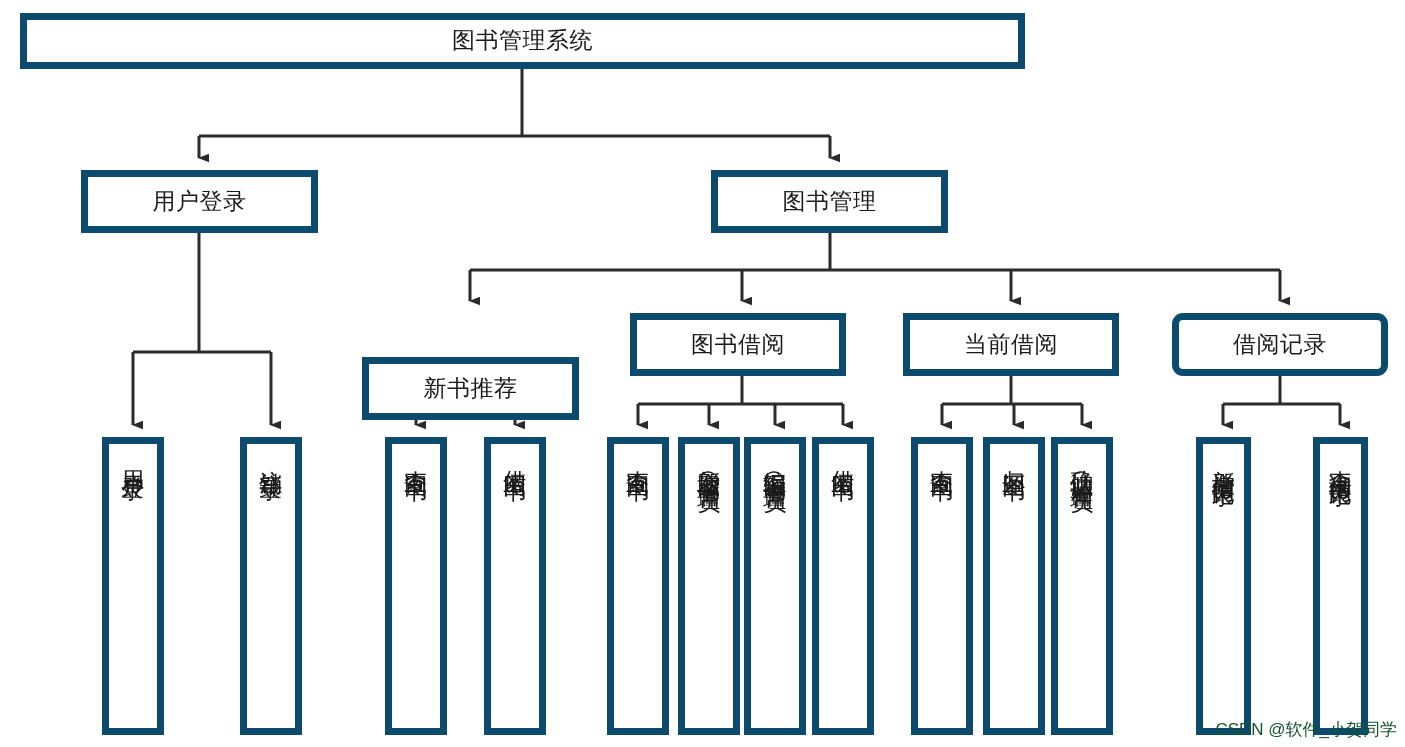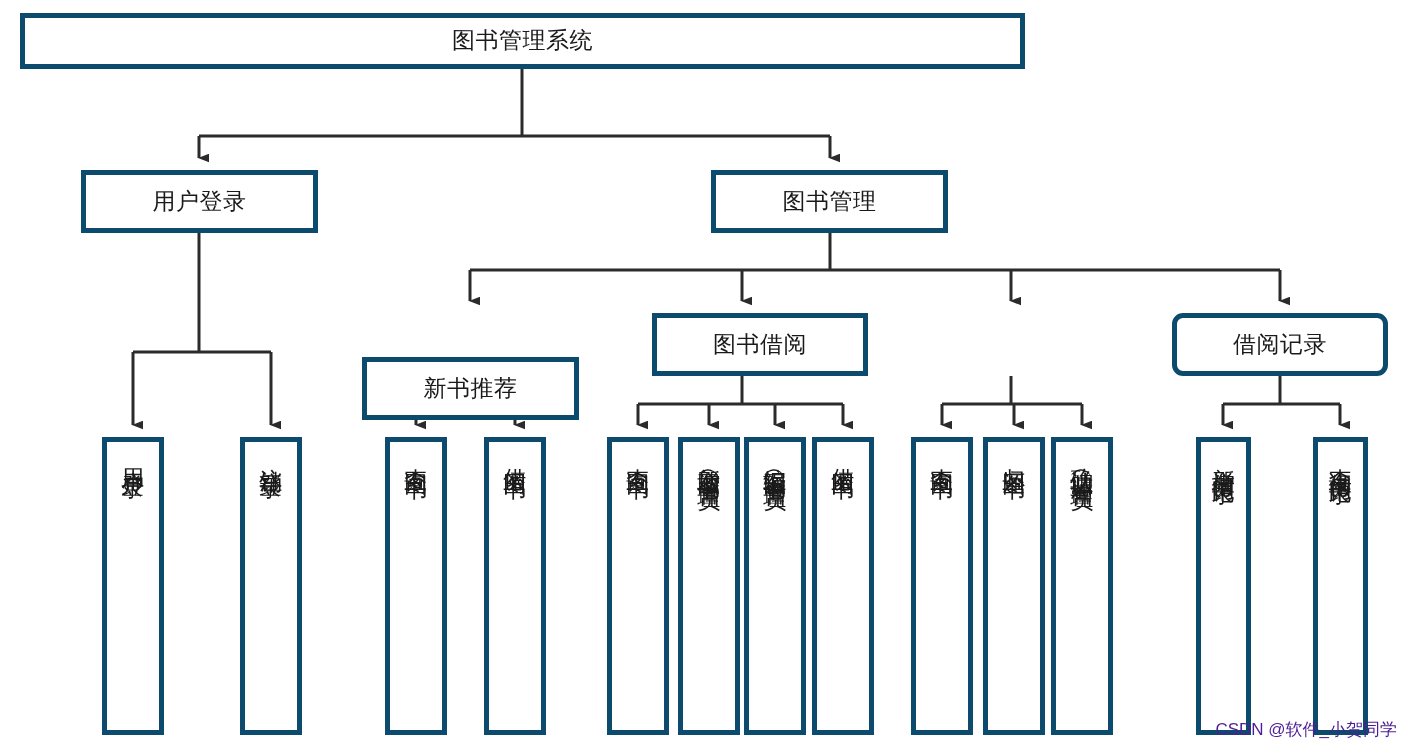--- a/index.html
+++ b/index.html
@@ -23,21 +23,21 @@
     position: absolute;
     left: 0;
     top: 0;
     width: 1405px;
     height: 747px;
   }
   .node {
     position: absolute;
     box-sizing: border-box;
     background: #ffffff;
-    border: 5px solid #0c4a6e;
+    border: 7px solid #0c4a6e;
     display: flex;
     align-items: center;
     justify-content: center;
     z-index: 2;
   }
   .node .node-label {
     font-size: 23px;
     line-height: 1.18;
     color: #1a1a1a;
     letter-spacing: 0.5px;
@@ -54,21 +54,21 @@
     line-height: 1.32;
     letter-spacing: 3px;
     white-space: nowrap;
     text-align: center;
   }
   #watermark {
     position: absolute;
     right: 8px;
     bottom: 6px;
     font-size: 17px;
-    color: #4c1d95;
+    color: #14532d;
     z-index: 5;
     white-space: nowrap;
     font-family: "Liberation Sans", "DejaVu Sans", sans-serif;
   }
 </style>
 </head>
 <body>
 
 <div id="diagram-root">
 
@@ -129,22 +129,25 @@
   <div class="node" style="left:81px; top:170px; width:237px; height:63px;">
     <span class="node-label">用户登录</span>
   </div>
   <div class="node" style="left:711px; top:170px; width:237px; height:63px;">
     <span class="node-label">图书管理</span>
   </div>
 
   <div class="node" style="left:362px; top:313px; width:217px; height:63px;margin-top:44px;">
     <span class="node-label">新书推荐</span>
   </div>
-  <div class="node" style="left:652px; top:313px; width:216px; height:63px;">
+  <div class="node" style="left:630px; top:313px; width:216px; height:63px;">
     <span class="node-label">图书借阅</span>
+  </div>
+  <div class="node" style="left:903px; top:313px; width:216px; height:63px;">
+    <span class="node-label">当前借阅</span>
   </div>
   <div class="node" style="left:1172px; top:313px; width:216px; height:63px;border-radius:11px;">
     <span class="node-label">借阅记录</span>
   </div>
 
   <div class="node vertical" style="left:102px; top:437px; width:62px; height:298px;">
     <span class="node-label">用户登录</span>
   </div>
   <div class="node vertical" style="left:240px; top:437px; width:62px; height:298px;">
     <span class="node-label">注销登录</span>

